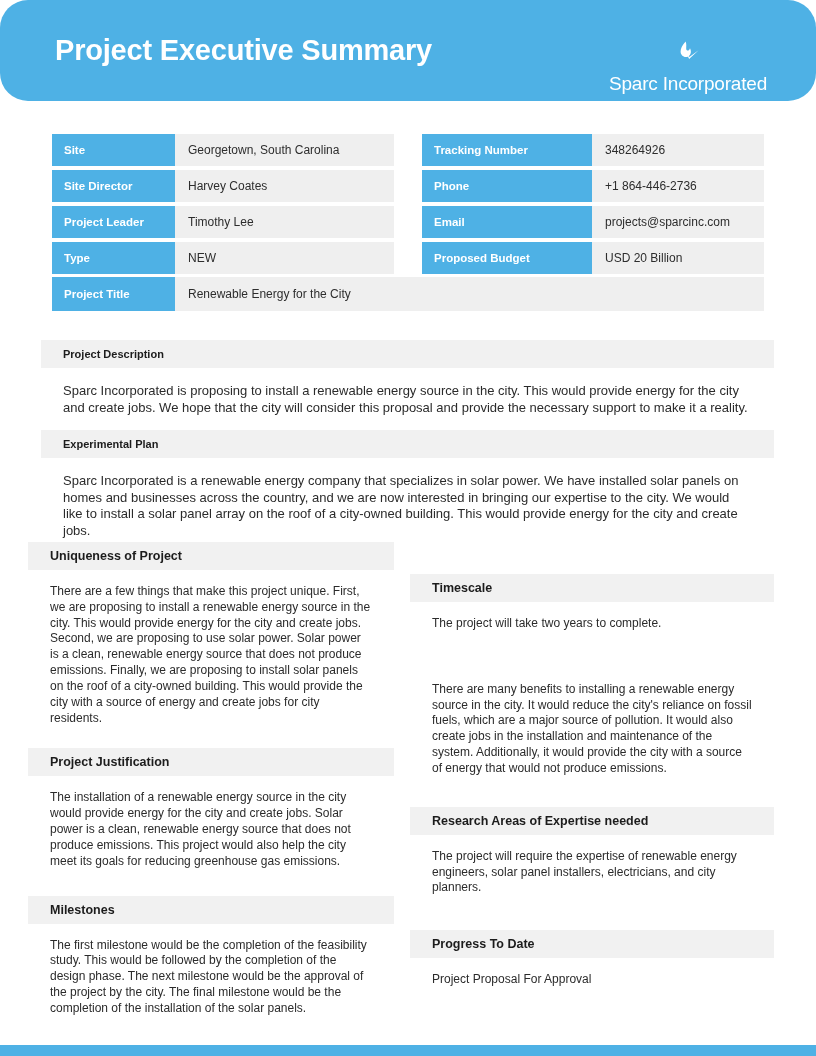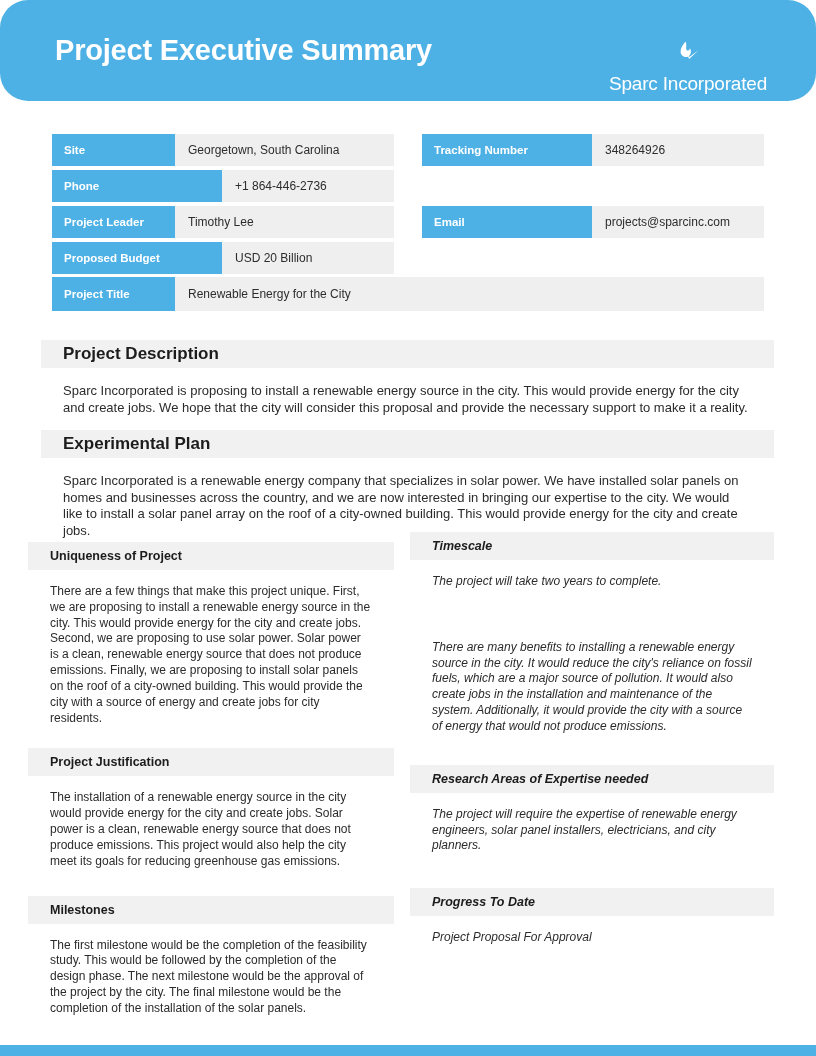--- a/index.html
+++ b/index.html
@@ -106,44 +106,43 @@
   .title-row .info-label { width: 123px; }
 
   
   .section-full { position: absolute; left: 41px; width: 733px; }
   .sec-head {
     background: #f1f1f1;
     height: 28px;
     display: flex;
     align-items: center;
     padding-left: 22px;
-    font-size: 17px;
+    font-size: 11px;
     font-weight: bold;
     color: #1c1c1c;
   }
   .sec-body {
     padding: 15px 22px 0 22px;
     font-size: 13px;
     line-height: 1.28;
     color: #2b2b2b;
   }
 
   
   .col-left {
     position: absolute;
     left: 28px;
     top: 542px;
     width: 366px;
   }
   .col-right {
     position: absolute;
     left: 410px;
-    top: 532px;
+    top: 574px;
     width: 364px;
-    font-style: italic;
   }
   .card { margin-bottom: 10px; }
   .card-head {
     background: #f1f1f1;
     height: 28px;
     display: flex;
     align-items: center;
     padding-left: 22px;
     font-size: 12.5px;
     font-weight: bold;
@@ -200,40 +199,48 @@
         <div class="info-value">Georgetown, South Carolina</div>
       </div>
       <div class="spacer"></div>
       <div class="info-pair right">
         <div class="info-label wide">Tracking Number</div>
         <div class="info-value">348264926</div>
       </div>
     </div>
 
     <div class="info-row">
+      <div class="info-pair">
+        <div class="info-label">Site Director</div>
+        <div class="info-value">Harvey Coates</div>
+      </div>
       <div class="spacer"></div>
       <div class="info-pair right">
         <div class="info-label wide">Phone</div>
         <div class="info-value">+1 864-446-2736</div>
       </div>
     </div>
 
     <div class="info-row">
       <div class="info-pair">
         <div class="info-label">Project Leader</div>
         <div class="info-value">Timothy Lee</div>
       </div>
       <div class="spacer"></div>
       <div class="info-pair right">
         <div class="info-label wide">Email</div>
         <div class="info-value">projects@sparcinc.com</div>
       </div>
     </div>
 
     <div class="info-row">
+      <div class="info-pair">
+        <div class="info-label">Type</div>
+        <div class="info-value">NEW</div>
+      </div>
       <div class="spacer"></div>
       <div class="info-pair right">
         <div class="info-label wide">Proposed Budget</div>
         <div class="info-value">USD 20 Billion</div>
       </div>
     </div>
 
   </div>
 
   <div class="title-row">

